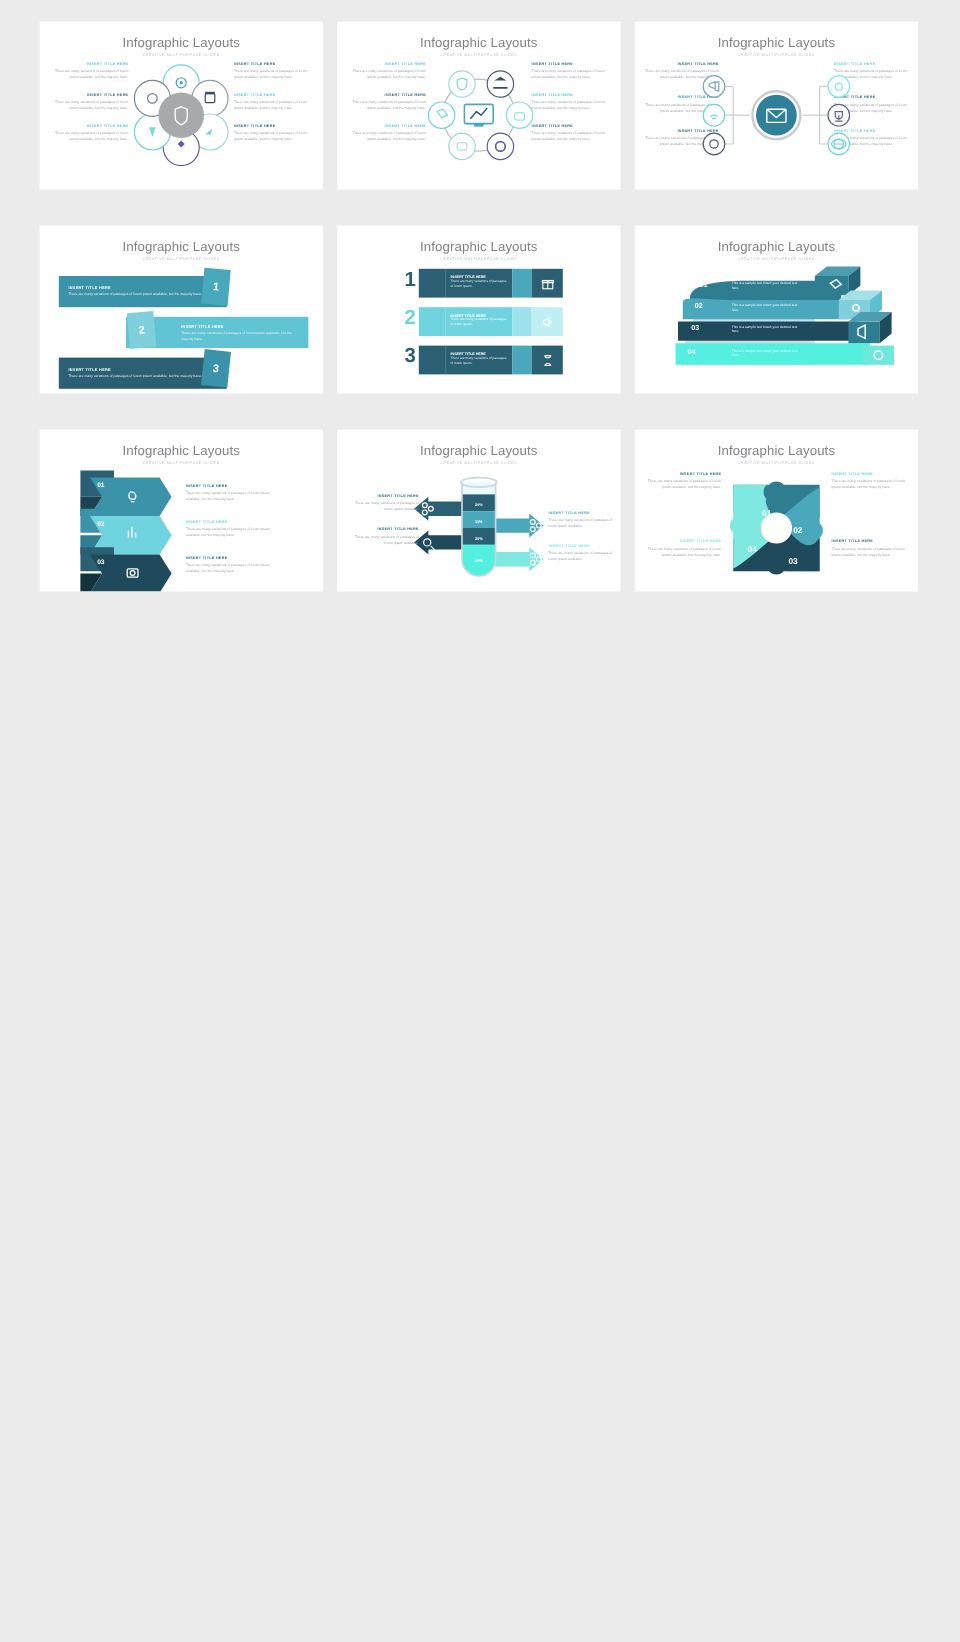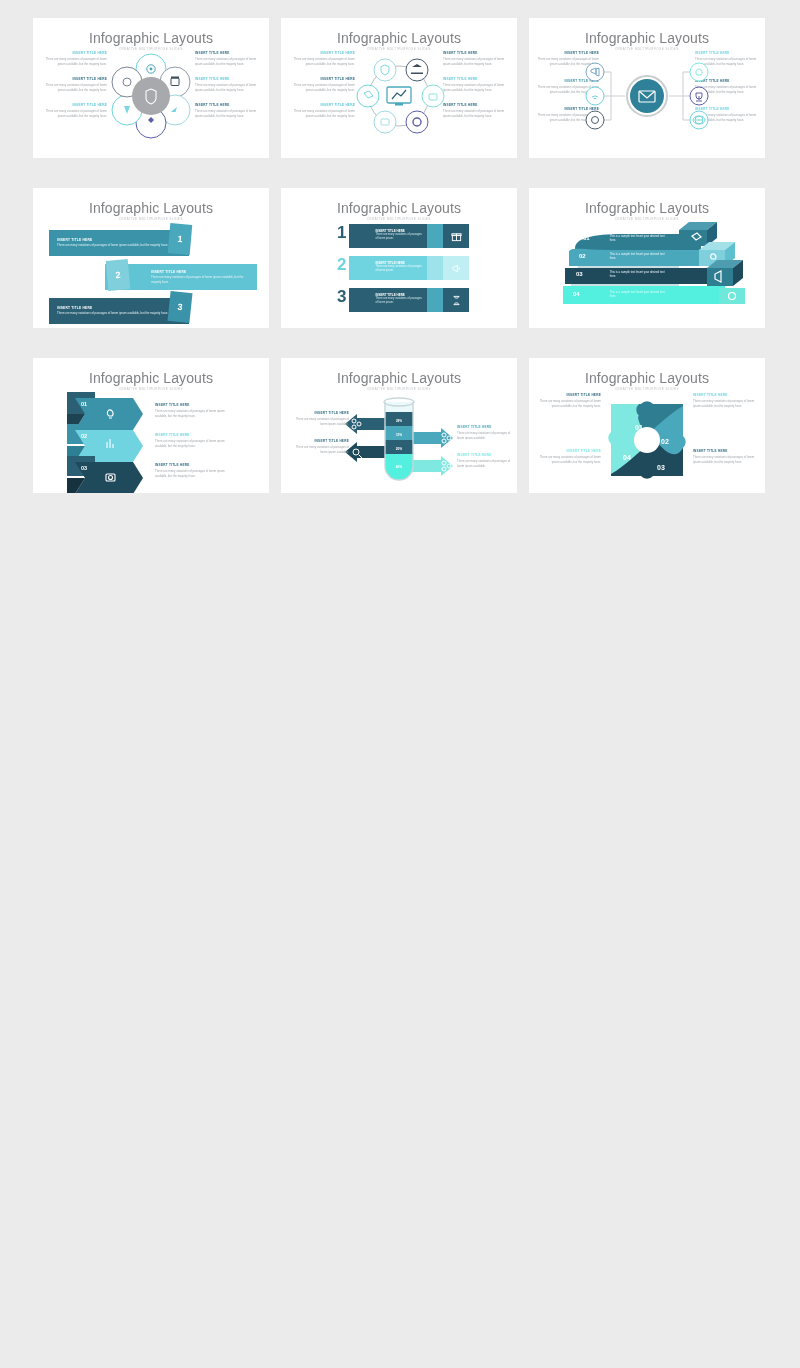--- a/index.html
+++ b/index.html
@@ -18,21 +18,21 @@
     padding: 18px 0 0 33px;
   }
   .slide {
     background: #ffffff;
     position: relative;
     overflow: hidden;
   }
   .s-title {
     text-align: center;
     color: #808285;
-    font-size: 14px;
+    font-size: 11px;
     font-weight: 400;
     letter-spacing: .1px;
     padding-top: 13px;
     line-height: 1;
   }
   .s-sub {
     text-align: center;
     color: #b9bcc0;
     font-size: 2.9px;
     letter-spacing: .55px;

